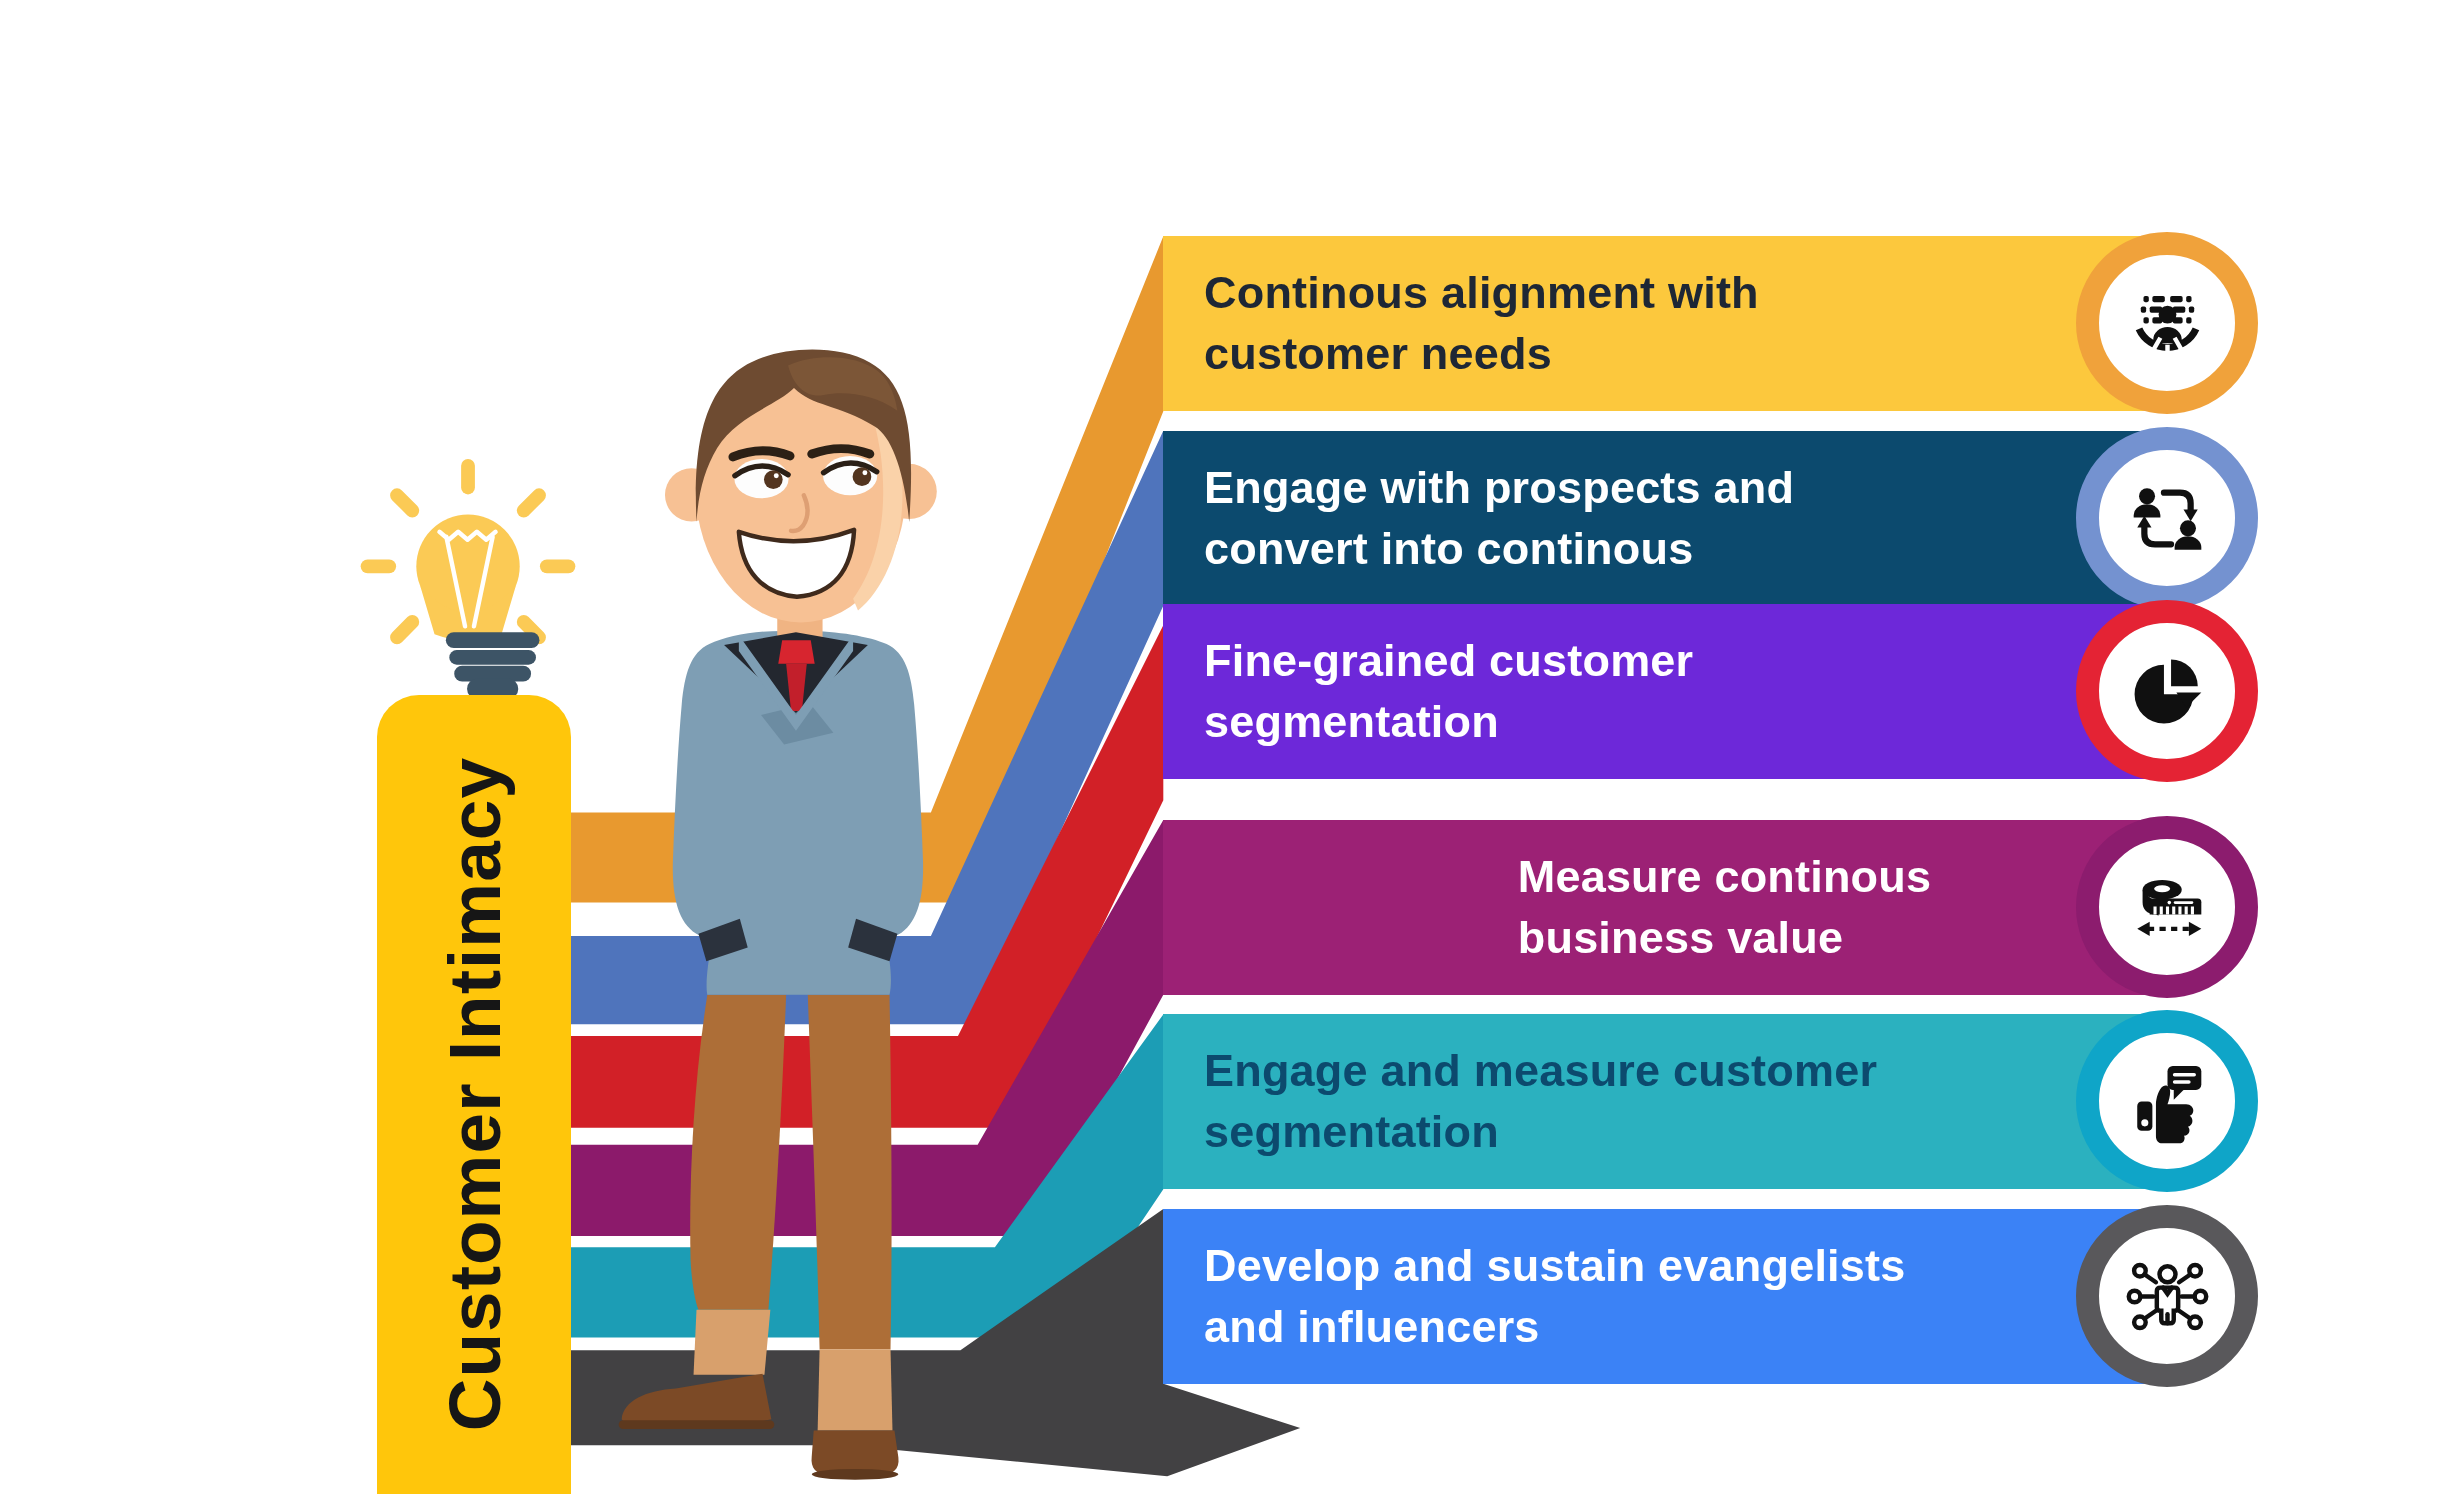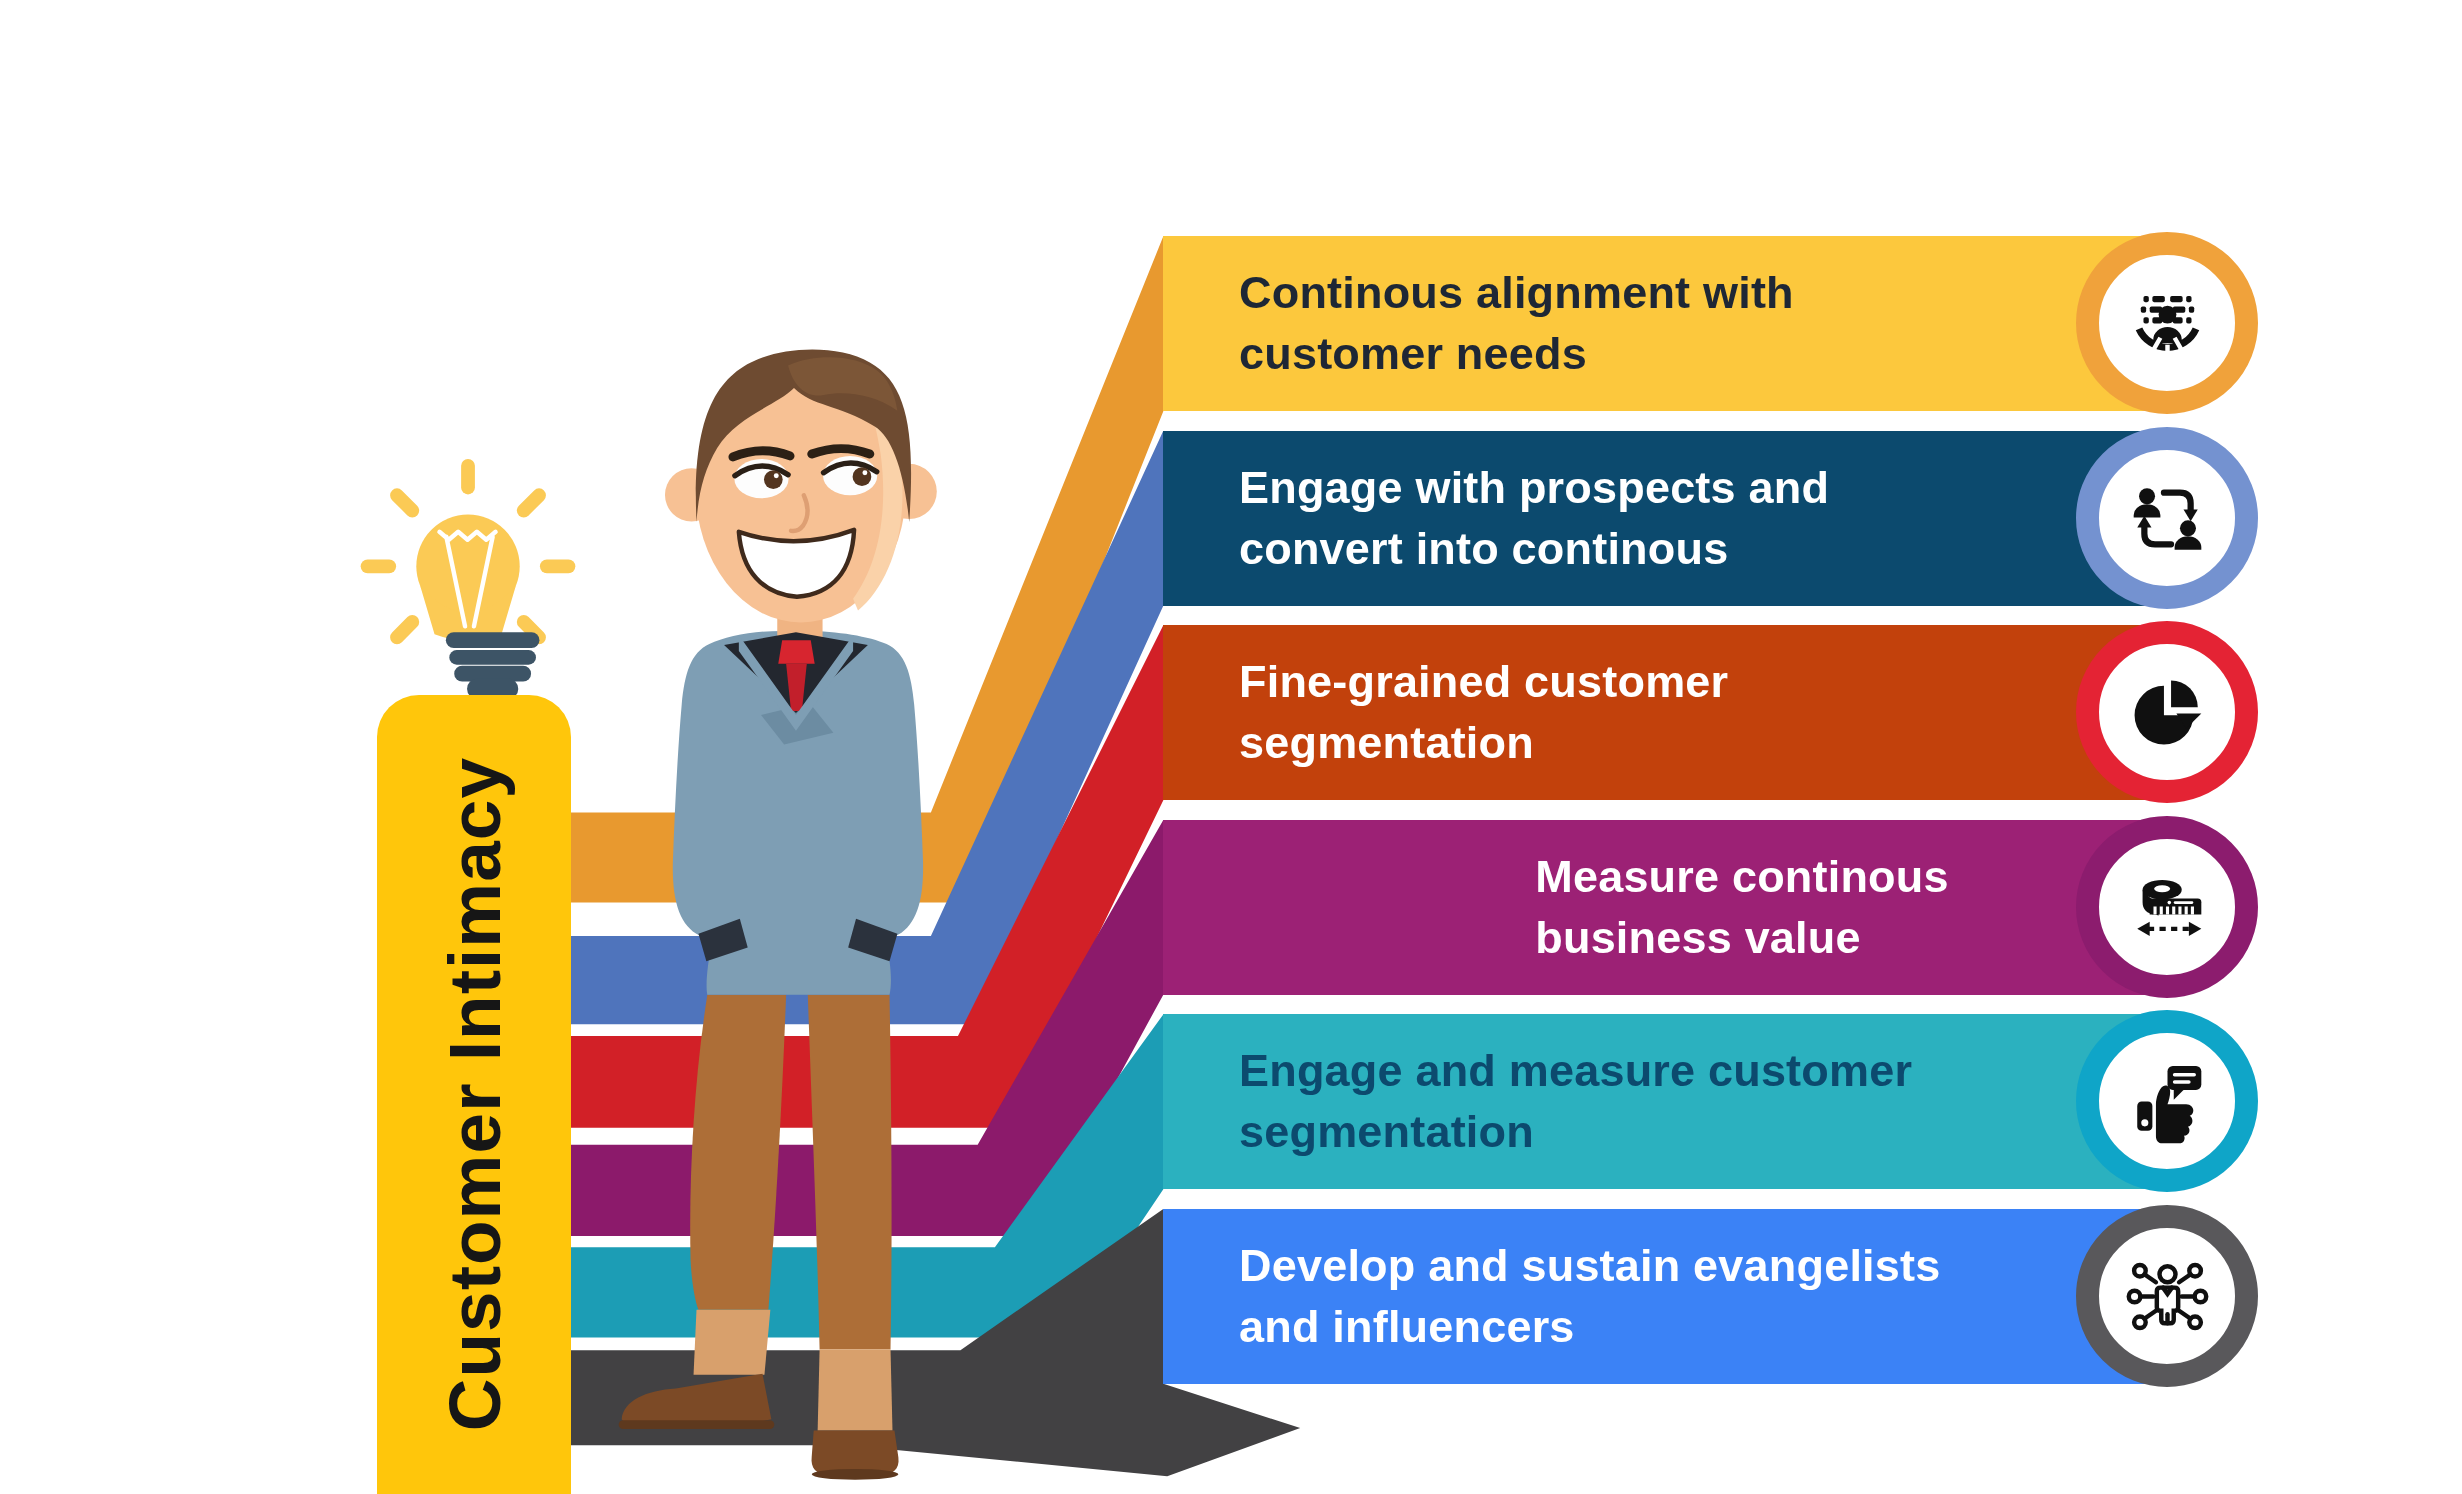--- a/index.html
+++ b/index.html
@@ -10,21 +10,21 @@
 
   
   .banner{position:absolute;left:377px;top:695px;width:194px;height:799px;
           border-radius:42px 42px 0 0;display:flex;align-items:center;justify-content:center}
   .banner-text{writing-mode:vertical-rl;transform:rotate(180deg);font-size:73px;
                font-weight:bold;letter-spacing:1px;white-space:nowrap}
 
   
   .bar{position:absolute;left:1163px;width:1082px;height:175px;
        border-radius:0 88px 88px 0;display:flex;align-items:center}
-  .bar-text{padding-left:76px;font-size:45px;line-height:1.34;font-weight:bold;letter-spacing:0.2px}
+  .bar-text{padding-left:41px;font-size:45px;line-height:1.34;font-weight:bold;letter-spacing:0.2px}
   .ring{position:absolute;left:913px;top:-3.9px;width:182px;height:182px;border:23.6px solid #888;
         border-radius:50%;background:#fff;display:flex;align-items:center;justify-content:center}
   .glyph{width:89px;height:89px;display:block}
 </style>
 </head>
 <body>
 
 <div class="canvas">
 
   <svg class="bg" width="2627" height="1494" viewBox="0 0 5334 3034">
@@ -168,21 +168,21 @@
           <path d="M58,82 a15,12 0 0 1 30,0 v3 h-30 z"></path>
           <path d="M68,40 h16 l-8,13 z"></path>
           <path d="M32,60 h-16 l8,-13 z"></path>
         </g>
         <path d="M46,21 H64 q12,0 12,12 v8" fill="none" stroke="#101010" stroke-width="7" stroke-linecap="round"></path>
         <path d="M54,79 H36 q-12,0 -12,-12 v-8" fill="none" stroke="#101010" stroke-width="7" stroke-linecap="round"></path>
       </svg>
     </div>
   </div>
 
-  <div class="bar" style="top: 625px; background-color: #c2410c;">
+  <div class="bar" style="top: 604px; background-color: #6d28d9;">
     <div class="bar-text" style="color: rgb(255, 255, 255);">
       <div>Fine-grained customer</div>
       <div>segmentation</div>
     </div>
     <div class="ring" style="border-color: rgb(228, 35, 52);">
       <svg class="glyph" viewBox="0 0 100 100">
         <g fill="#101010">
           <path d="M46,53 L46,20 A33,33 0 1 0 79,53 Z"></path>
           <path d="M54,44 V14 A30,30 0 0 1 84,44 Z"></path>
           <path d="M60,51 H88 L71,68 Z"></path>

